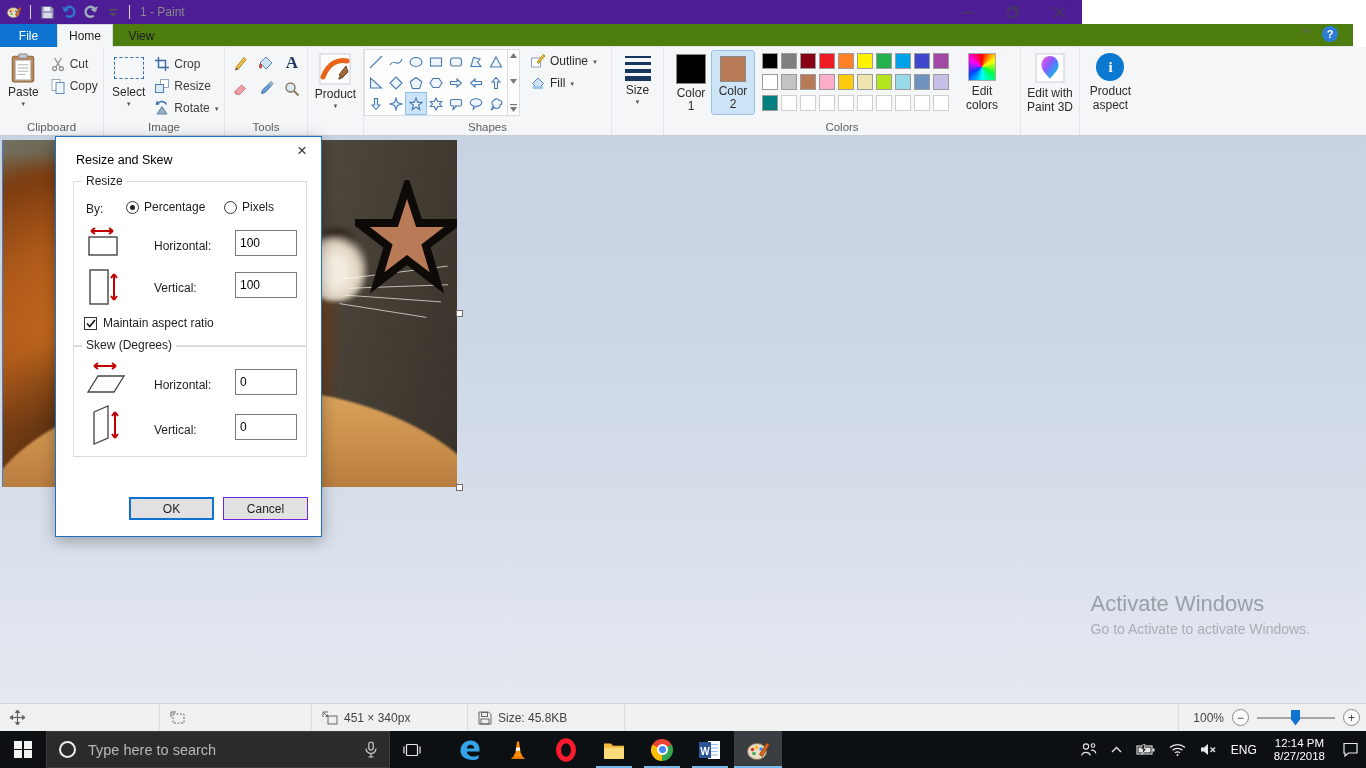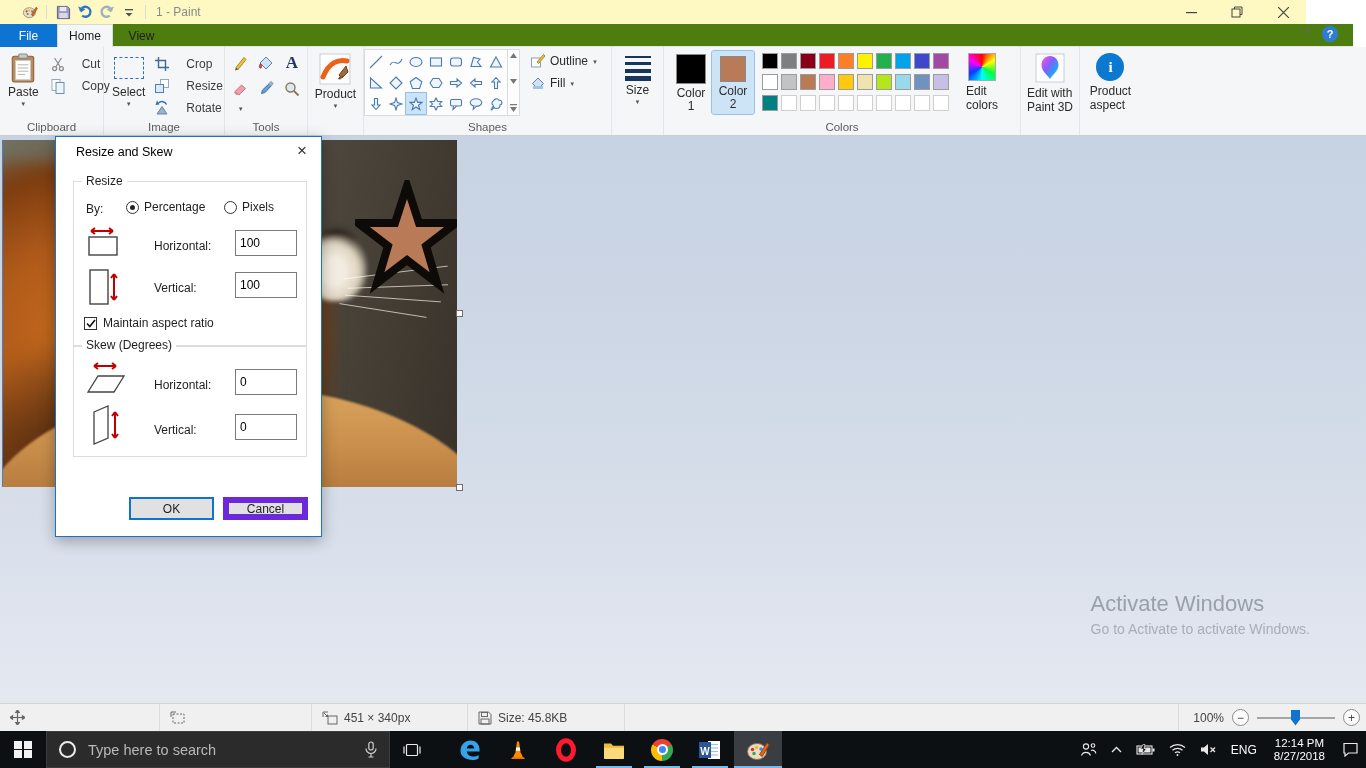--- a/index.html
+++ b/index.html
@@ -1,21 +1,21 @@
 <!DOCTYPE html>
 <html><head>
 <meta charset="utf-8">
 <style>
   * { margin:0; padding:0; box-sizing:border-box; }
   html,body { width:1366px; height:768px; overflow:hidden;
     font-family:"Liberation Sans","DejaVu Sans",sans-serif; font-size:12px; color:#1e1e1e; }
   .abs { position:absolute; }
 
   
-  #titlebar { position:absolute; left:0; top:0; width:1306px; height:24px; background:#fef9c3; display:flex; align-items:center;padding-left:16px; }
+  #titlebar { position:absolute; left:0; top:0; width:1082px; height:24px; background:#4c1d95; display:flex; align-items:center; }
   #qat { display:flex; align-items:center; gap:6px; padding-left:6px; }
   .qat-icon { width:16px; height:16px; display:flex; align-items:center; justify-content:center; }
   .qat-sep { width:1px; height:14px; background:#d9d9d9; margin:0 2px; }
   #window-title { color:#8a8a8a; font-size:12px; margin-left:8px; }
   #win-controls { position:absolute; right:0; top:0; height:24px; display:flex; }
   .win-btn { width:46px; height:24px; display:flex; align-items:center; justify-content:center; color:#555; }
 
   
   #tabrow { position:absolute; left:0; top:24px; width:1353px; height:23px; background:#4d7c0f; border-bottom:1px solid #e3e5e8; }
   .tab { position:absolute; top:0; height:23px; display:flex; align-items:center; justify-content:center; font-size:12px; }
@@ -27,21 +27,21 @@
 
   
   #ribbon { position:absolute; left:0; top:47px; width:1366px; height:89px; background:#f5f6f7; border-bottom:1px solid #c9ced6; }
   #ribbon-groups { display:flex; height:88px; }
   .rgroup { position:relative; height:88px; border-right:1px solid #e3e5e8; display:flex; flex-direction:column; }
   .rgroup-label { position:absolute; bottom:2px; left:0; right:0; text-align:center; color:#5c5c5c; font-size:11.5px; }
   .rgroup-content { flex:1; display:flex; padding:4px 4px 16px 4px; }
   .bigbtn { display:flex; flex-direction:column; align-items:center; justify-content:flex-start; padding:2px 4px; }
   .bigbtn .blabel { margin-top:2px; font-size:12px; color:#2b2b2b; }
   .drop-arrow { font-size:6px; color:#555; line-height:6px; margin-top:2px; }
-  .smallrow { display:flex; align-items:center; gap:16px; height:21px; padding:0 3px; color:#3c3c3c; font-size:12px; white-space:nowrap; }
+  .smallrow { display:flex; align-items:center; gap:4px; height:21px; padding:0 3px; color:#3c3c3c; font-size:12px; white-space:nowrap; }
   .smallcol { display:flex; flex-direction:column; justify-content:flex-start; gap:1px; padding-top:2px; }
 
   
   #tools-grid { display:grid; grid-template-columns:repeat(3,24px); grid-template-rows:24px 24px; gap:2px; margin:4px auto 0 auto; }
   .tool-cell { display:flex; align-items:center; justify-content:center; }
 
   
   #shapes-box { display:flex; margin-top:2px; }
   #shapes-grid { display:grid; grid-template-columns:repeat(7,20px); grid-template-rows:repeat(3,21px); gap:0px; background:#fdfdfd; border:1px solid #d9dde2; padding:1px; }
   .shape-cell { display:flex; align-items:center; justify-content:center; }
@@ -56,21 +56,21 @@
   #colors-content { display:flex; align-items:flex-start; padding:4px 2px 16px 6px; }
   .colorbtn { width:42px; display:flex; flex-direction:column; align-items:center; padding:3px 0; border-radius:2px; }
   .colorbtn .swatch-big { width:30px; height:30px; border:1px solid #8a8a8a; }
   .colorbtn .clabel { font-size:12px; color:#2b2b2b; text-align:center; line-height:13px; margin-top:3px; }
   #color2-btn { background:#cde4f7; outline:1px solid #9ac1e8; }
   #palette { display:grid; grid-template-columns:repeat(10,19px); grid-template-rows:repeat(3,21px); margin:2px 4px 0 8px; }
   .pswatch { width:16px; height:16px; border:1px solid #9c9c9c; background:#fff; }
   .pswatch.empty { border:1px solid #cfcfcf; }
   #editcolors-btn { width:52px; display:flex; flex-direction:column; align-items:center; padding-top:2px; }
   #editcolors-icon { width:28px; height:28px; border:1px solid #aaa; background:conic-gradient(#ff0000,#ffff00,#00ff40,#00ffff,#0040ff,#ff00ff,#ff0000); }
-  .twolines { font-size:12px; color:#2b2b2b; text-align:left; line-height:14px; margin-top:3px; }
+  .twolines { font-size:12px; color:#2b2b2b; text-align:center; line-height:14px; margin-top:3px; }
 
   
   #workarea { position:absolute; left:0; top:136px; width:1366px; height:567px;
     background:linear-gradient(180deg,#c7d2e3 0%,#ccd6e5 30%,#d5dde9 60%,#dfe4ee 85%,#e4e8f1 100%); }
 
   
   #canvas { position:absolute; left:2px; top:4px; width:455px; height:347px; overflow:hidden;
     background:linear-gradient(100deg,#73705f 0%,#5f5a49 30%,#4c463c 65%,#38322a 100%); border-left:1px solid #477fc1; }
   .blob { position:absolute; }
   #mane-main { left:-70px; top:20px; width:400px; height:360px;
@@ -92,34 +92,34 @@
   .handle { position:absolute; width:7px; height:7px; background:#fff; border:1px solid #6e6e6e; z-index:5; }
 
   
   #watermark { position:absolute; right:56px; bottom:66px; text-align:left; }
   #watermark .wl1 { font-size:22px; color:#9aa0a8; }
   #watermark .wl2 { font-size:14px; color:#a8aeb6; margin-top:4px; }
 
   
   #dialog { position:absolute; left:55px; top:0px; width:267px; height:401px; background:#fff;
     border:1px solid #1873c4; box-shadow:0 4px 14px rgba(0,0,0,.3); z-index:10; }
-  #dialog-title { position:absolute; left:20px; top:8px; font-size:12.5px; color:#000; }
+  #dialog-title { position:absolute; left:20px; top:16px; font-size:12.5px; color:#000; }
   #dialog-close { position:absolute; right:8px; top:3px; width:22px; height:22px; display:flex; align-items:center; justify-content:center; font-size:17px; color:#333; }
   .groupbox { position:absolute; left:17px; width:234px; border:1px solid #dcdcdc; }
   .groupbox .legend { position:absolute; top:-8px; left:8px; background:#fff; padding:0 4px; font-size:12px; color:#1e1e1e; }
   #resize-group { top:44px; height:166px; }
   #skew-group { top:208px; height:112px; }
   .dlg-row { position:absolute; display:flex; align-items:center; }
   .dlg-label { font-size:12px; color:#1e1e1e; }
   .dlg-input { position:absolute; width:62px; height:22px; border:1px solid #7a7a7a; font-size:12px; padding:12px 4px;
     font-family:"Liberation Sans","DejaVu Sans",sans-serif; }
   .radio { width:13px; height:13px; border:1px solid #333; border-radius:50%; background:#fff; position:relative; margin-right:5px; }
   .radio.checked::after { content:""; position:absolute; inset:3px; border-radius:50%; background:#222; }
   .checkbox { width:13px; height:13px; border:1px solid #333; background:#fff; position:relative; margin-right:6px; display:flex; align-items:center; justify-content:center; }
-  .dlg-btn { position:absolute; width:85px; height:23px; background:#e1e1e1; border:6px solid #6d28d9; font-size:12px;
+  .dlg-btn { position:absolute; width:85px; height:23px; background:#e1e1e1; border:1px solid #6d28d9; font-size:12px;
     display:flex; align-items:center; justify-content:center; font-family:"Liberation Sans","DejaVu Sans",sans-serif; }
   #ok-btn { left:73px; top:360px; border:2px solid #0f74cf; }
   #cancel-btn { left:167px; top:360px; }
 
   
   #statusbar { position:absolute; left:0; top:703px; width:1366px; height:28px; background:#f0f0f0; border-top:1px solid #d4d4d4; }
   .sseg { position:absolute; top:0; height:27px; display:flex; align-items:center; gap:6px; padding-left:10px; border-right:1px solid #dcdcdc; color:#444; font-size:12px; }
   #zoom-controls { position:absolute; right:6px; top:0; height:27px; display:flex; align-items:center; gap:8px; border-left:1px solid #dcdcdc; padding-left:14px; }
   .zoom-circle { width:17px; height:17px; border:1px solid #8a8a8a; border-radius:50%; background:#fcfcfc; color:#444;
     display:flex; align-items:center; justify-content:center; font-size:12px; line-height:1; }

